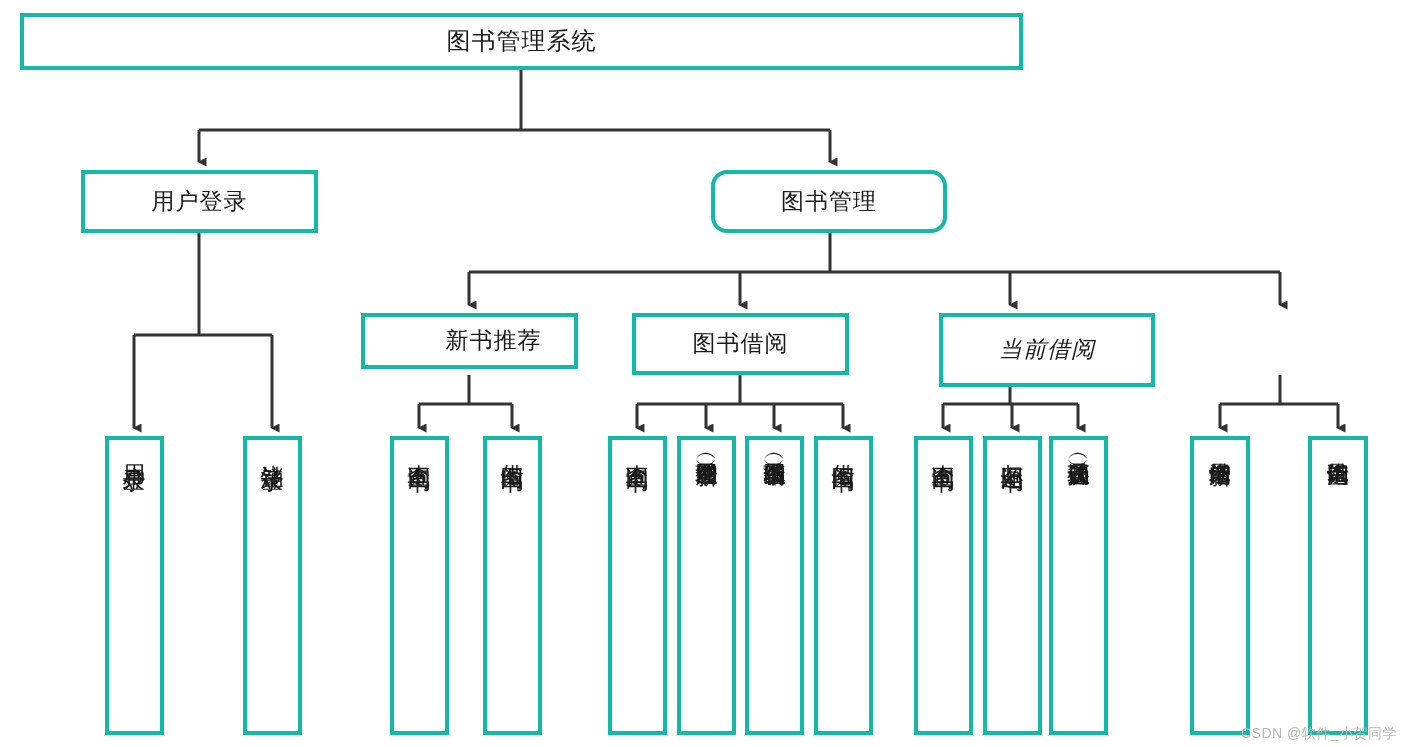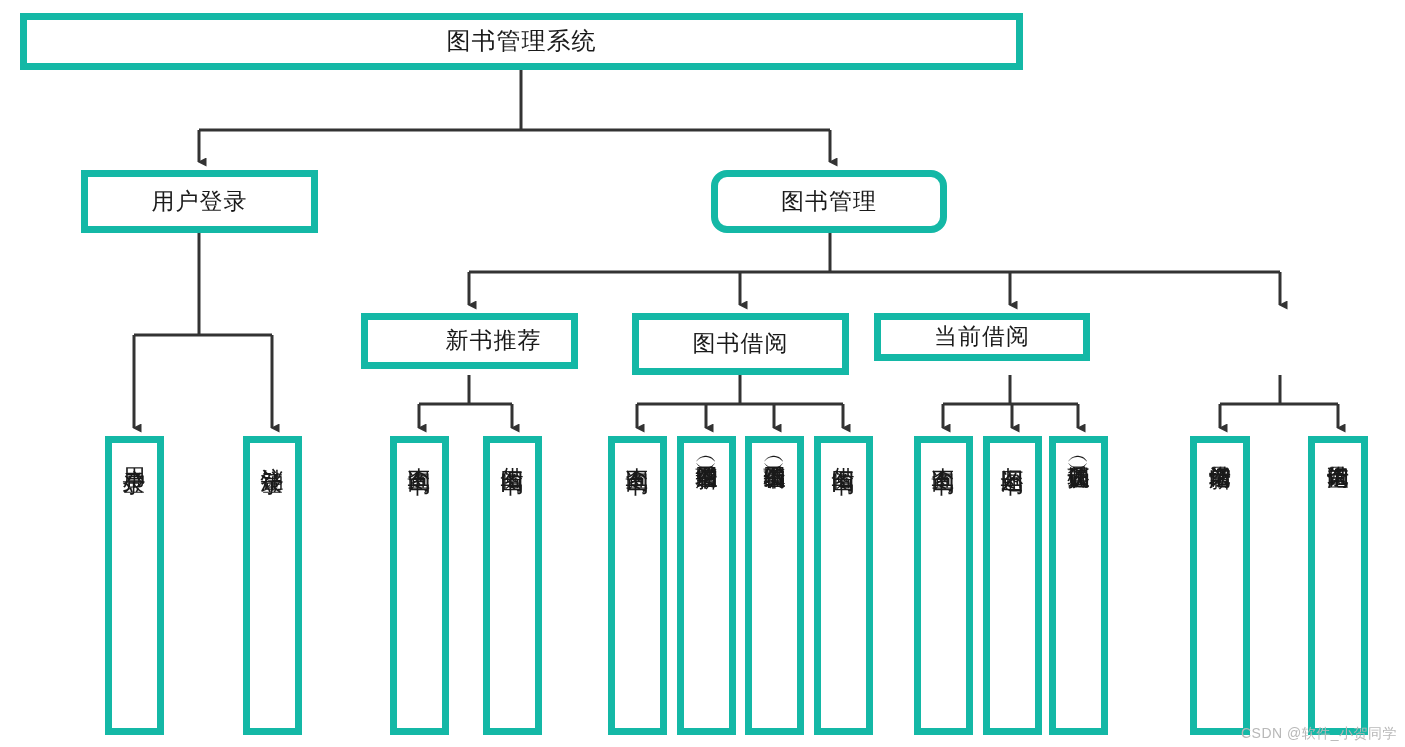--- a/index.html
+++ b/index.html
@@ -13,21 +13,21 @@
   #canvas {
     position: relative;
     width: 1405px;
     height: 747px;
     background: #ffffff;
     overflow: hidden;
   }
   .node {
     position: absolute;
     box-sizing: border-box;
-    border: 7px solid #14b8a6;
+    border: 4px solid #14b8a6;
     background: #ffffff;
     display: flex;
     align-items: center;
     justify-content: center;
     color: #1a1a1a;
   }
   .node.horiz {
     font-size: 23px;
     letter-spacing: 1px;
     line-height: 1.2;
@@ -142,21 +142,21 @@
   </div>
 
   <div class="node horiz" style="left:361px; top:313px; width:217px; height:56px;padding-left:48px;">
     <span>新书推荐</span>
   </div>
 
   <div class="node horiz" style="left:632px; top:313px; width:217px; height:62px;">
     <span>图书借阅</span>
   </div>
 
-  <div class="node horiz" style="left:874px; top:313px; width:216px; height:48px;">
+  <div class="node horiz" style="left:939px; top:313px; width:216px; height:74px;font-style:italic;">
     <span>当前借阅</span>
   </div>
 
 
   <div class="node leaf" style="left:105px; top:436px; width:59px; height:299px;">
     <span class="vtext">用户登录</span>
   </div>
 
   <div class="node leaf" style="left:243px; top:436px; width:59px; height:299px;">
     <span class="vtext">注销登录</span>

